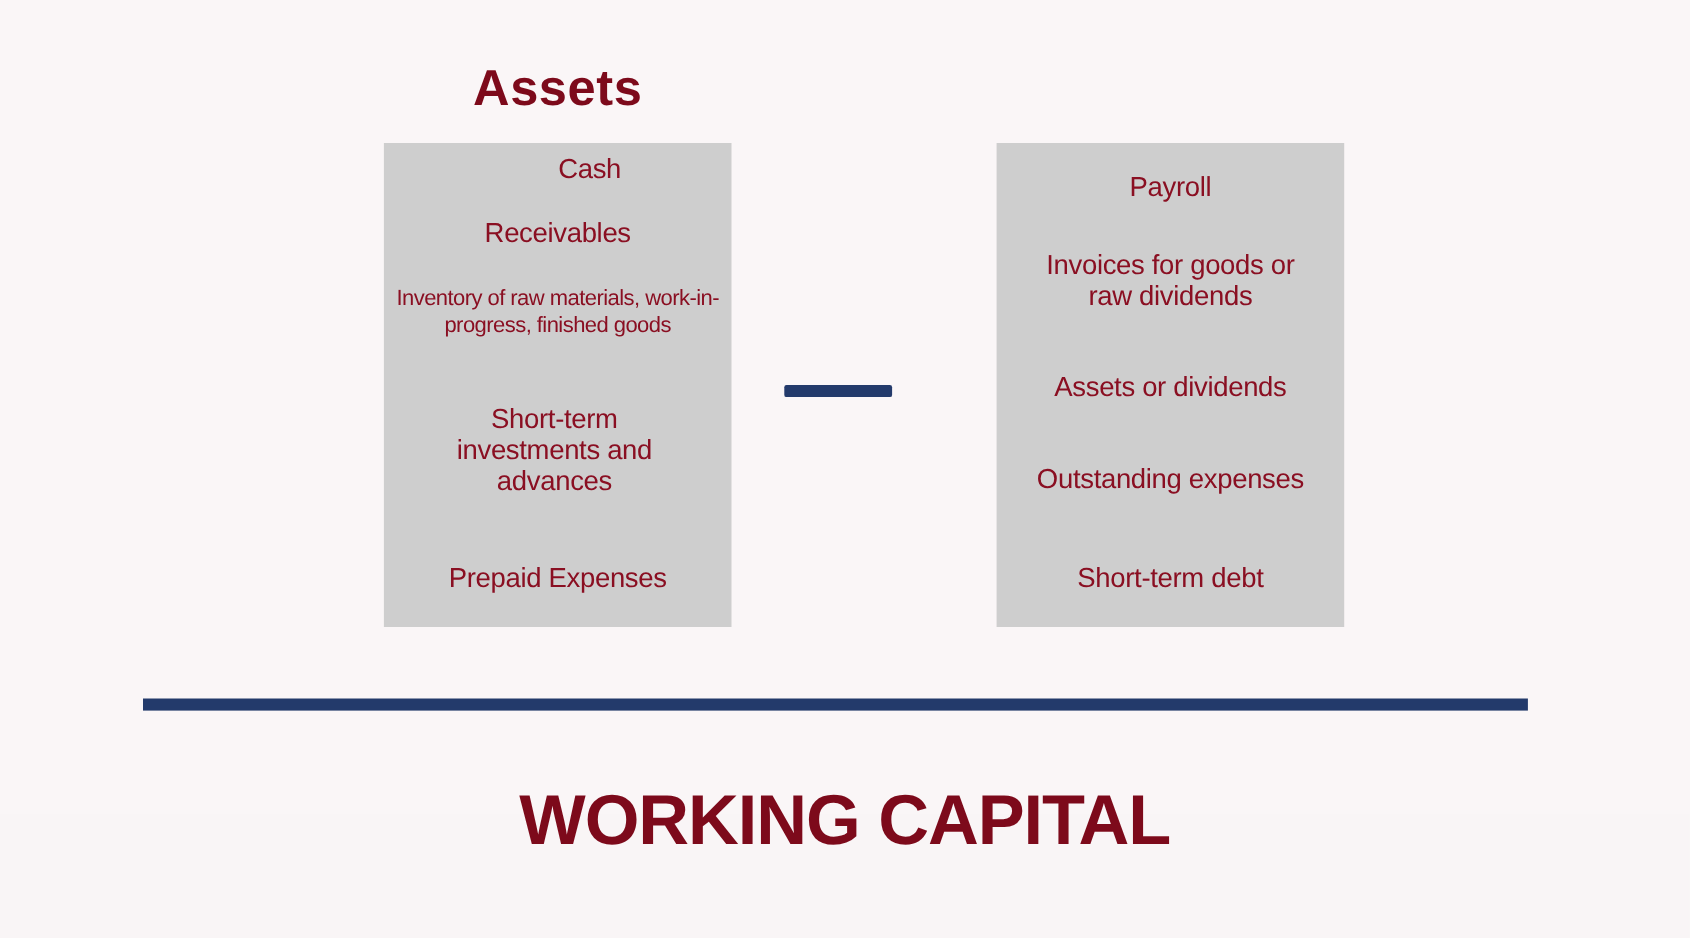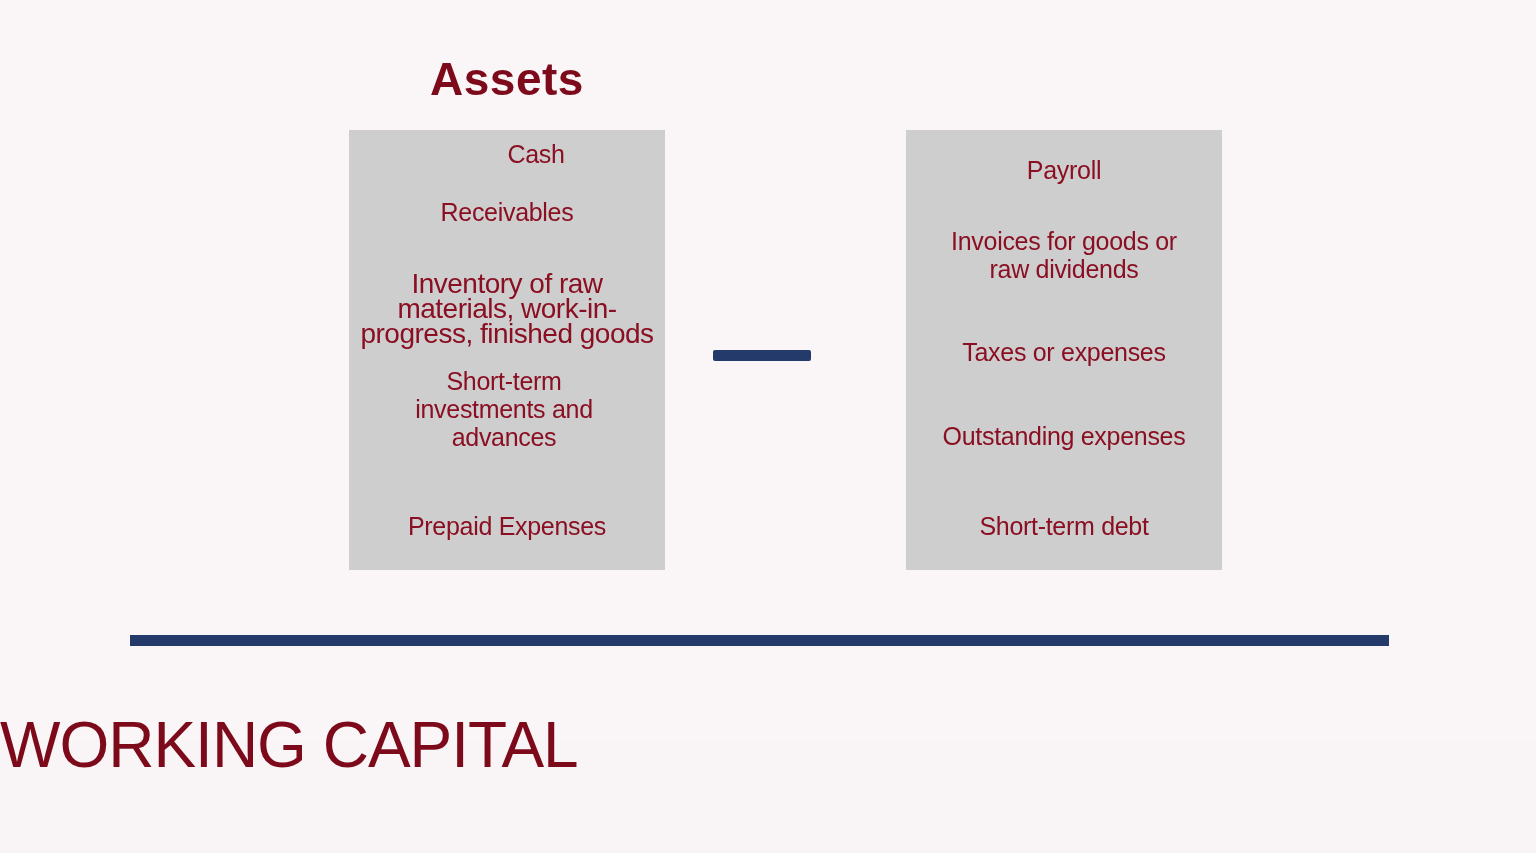--- a/index.html
+++ b/index.html
@@ -46,24 +46,23 @@
       position: absolute;
       left: 0;
       width: 100%;
       text-align: center;
       color: #8a0f22;
       font-size: 25px;
       line-height: 28px;
       letter-spacing: -0.3px;
     }
     .item.tight {
-      font-size: 28px;
+      font-size: 20px;
       line-height: 25px;
       letter-spacing: -0.5px;
-      margin-top: 12px;
     }
 
     .minus {
       position: absolute;
       left: 713px;
       top: 350px;
       width: 98px;
       height: 11px;
       background: #233a6b;
       border-radius: 2px;
@@ -74,22 +73,22 @@
       top: 635px;
       width: 1259px;
       height: 11px;
       background: #233a6b;
     }
     .result {
       position: absolute;
       left: 0;
       width: 1536px;
       top: 708px;
-      text-align: left;
-      font-weight: normal;
+      text-align: center;
+      font-weight: bold;
       font-size: 64px;
       color: #7d0a1b;
       letter-spacing: -1px;
     }
   </style>
 </head>
 <body>
 
 <div class="slide">
 
@@ -99,21 +98,21 @@
     <div class="item" style="top:10px;padding-left:29px;">Cash</div>
     <div class="item" style="top:68px;">Receivables</div>
     <div class="item tight" style="top:129px; left:6px; width:304px;">Inventory of raw materials, work-in-progress, finished goods</div>
     <div class="item" style="top:237px; left:40px; width:230px;">Short-term investments and advances</div>
     <div class="item" style="top:382px;">Prepaid Expenses</div>
   </div>
 
   <div class="box liab">
     <div class="item" style="top:10px;margin-top:16px;">Payroll</div>
     <div class="item" style="top:97px; left:40px; width:236px;">Invoices for goods or raw dividends</div>
-    <div class="item" style="top:208px;">Taxes or expenses</div>
+    <div class="item" style="top:208px;">Assets or dividends</div>
     <div class="item" style="top:292px;">Outstanding expenses</div>
     <div class="item" style="top:382px;">Short-term debt</div>
   </div>
 
   <div class="minus"></div>
   <div class="divider"></div>
 
   <div class="result">WORKING CAPITAL</div>
 </div>
 

